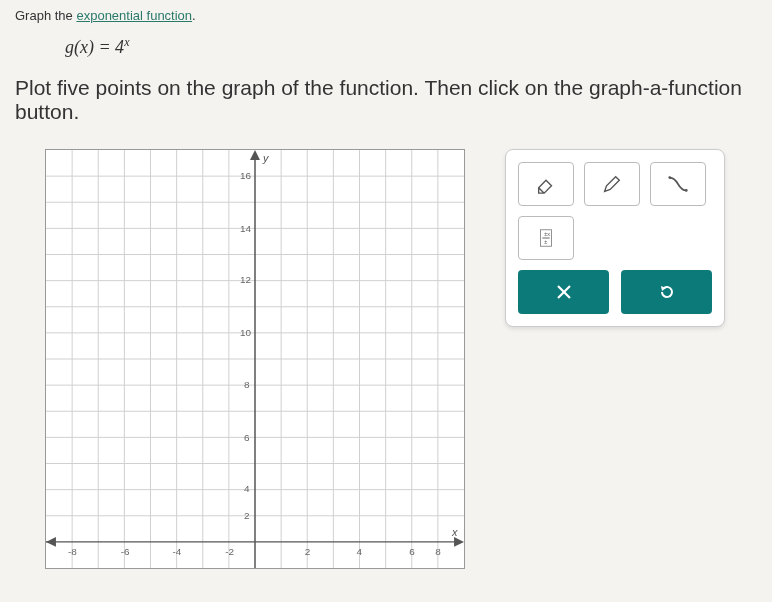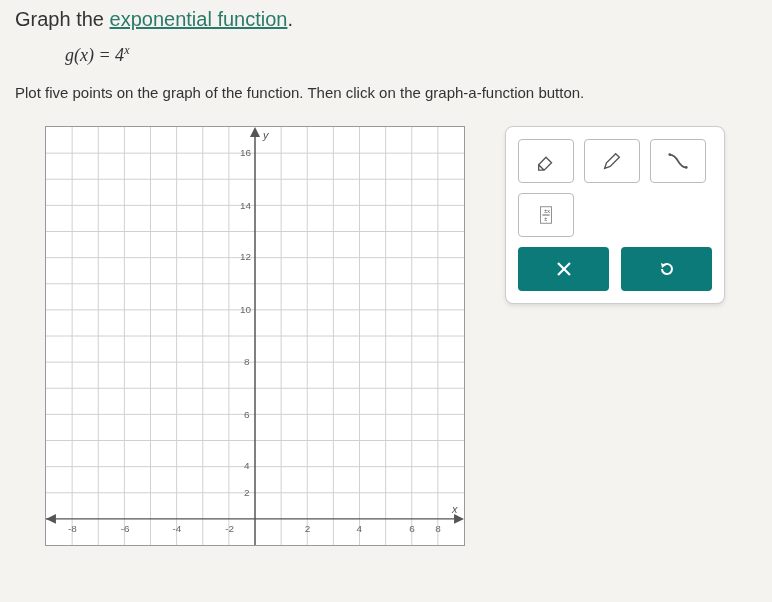--- a/index.html
+++ b/index.html
@@ -4,36 +4,36 @@
   <style>
     * { box-sizing: border-box; margin: 0; padding: 0; }
     body {
       font-family: Arial, sans-serif;
       background: #f5f3f0;
       padding: 8px 15px;
       width: 772px;
       color: #333;
     }
     .instruction-line {
-      font-size: 20px;
+      font-size: 13px;
       margin-bottom: 12px;
     }
     .link-text {
       color: #2a7a6a;
       text-decoration: underline;
     }
     .equation {
       font-family: Liberation Serif, serif;
       font-size: 18px;
       font-style: italic;
       margin: 0 0 18px 50px;
     }
     .sup { font-size: 12px; vertical-align: super; }
     .plot-instruction {
-      font-size: 15px;
+      font-size: 21px;
       margin-bottom: 25px;
       margin-top: 10px;
     }
     .content-row {
       display: flex;
       gap: 40px;
       align-items: flex-start;
     }
     .graph-container {
       position: relative;

